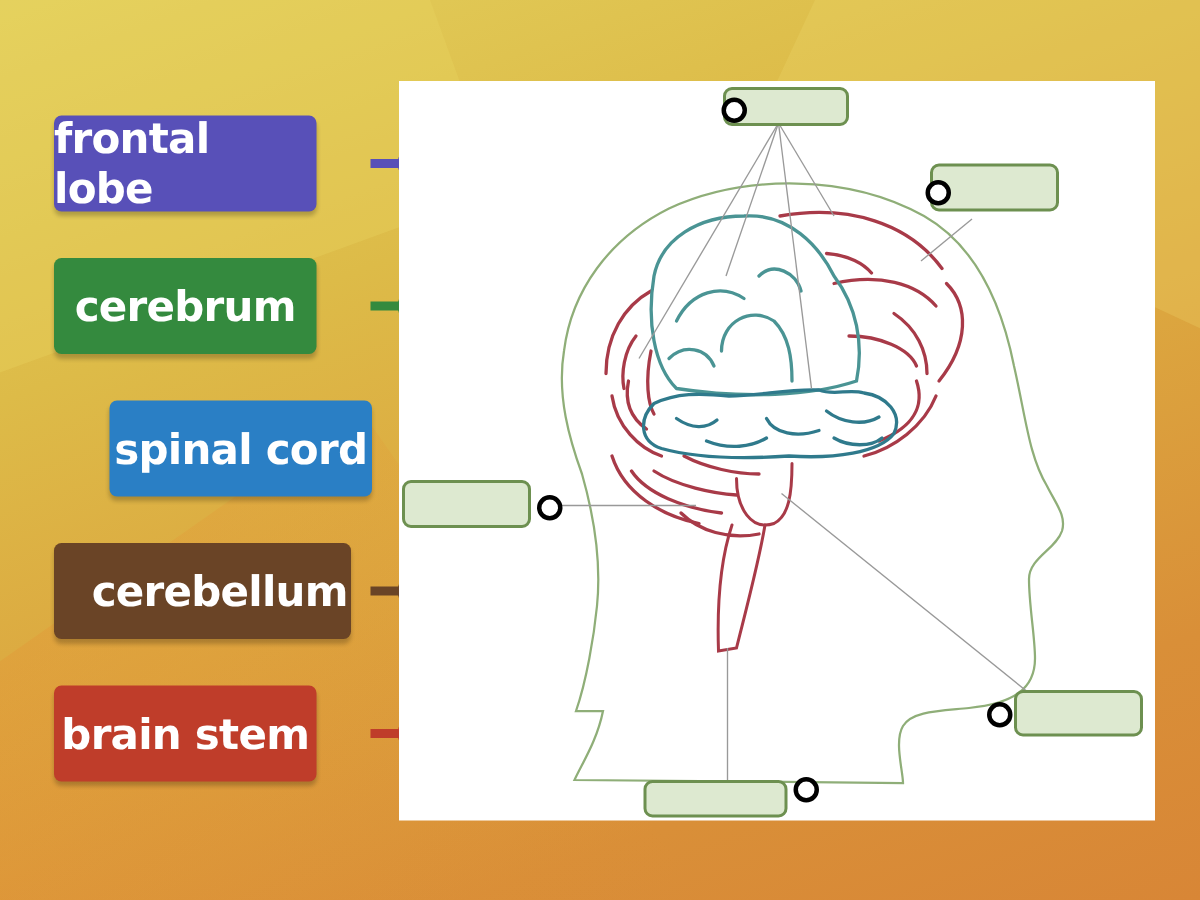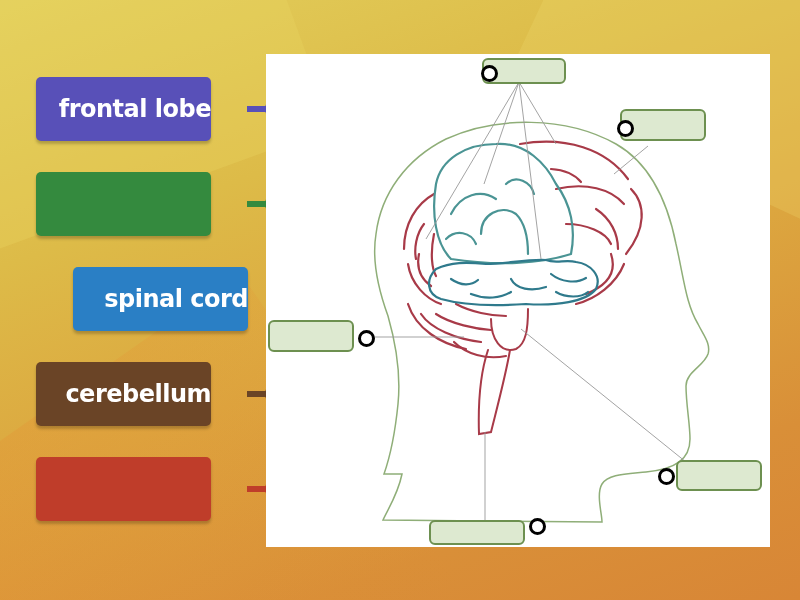--- a/index.html
+++ b/index.html
@@ -10,22 +10,22 @@
   }
   .facet1 { position:absolute; left:-100px; top:380px; width:500px; height:400px;
     background: linear-gradient(135deg, rgba(230,140,50,0.35), rgba(230,140,50,0.0)); transform: rotate(-35deg); }
   .facet2 { position:absolute; left:550px; top:-120px; width:400px; height:300px;
     background: rgba(240,220,110,0.25); transform: rotate(25deg); }
   .facet3 { position:absolute; left:-80px; top:-60px; width:380px; height:260px;
     background: rgba(235,215,100,0.30); transform: rotate(-20deg); }
 
   .label-tile {
     position:absolute; left:36px; width:175px; height:64px;
-    border-radius:5px; color:#fff; font-weight:bold; font-size:24px;
-    display:flex; align-items:center; justify-content:flex-end;
+    border-radius:5px; color:#fff; font-weight:bold; font-size:28px;
+    display:flex; align-items:center; justify-content:center;
     box-shadow: 0 3px 3px rgba(0,0,0,0.22); cursor:grab; letter-spacing:-0.5px;
   }
   .connector-line { position:absolute; left:211px; top:29px; width:22px; height:6px; }
   .connector-dot  { position:absolute; left:229px; top:21px; width:22px; height:22px; border-radius:50%; }
 
   .diagram { position:absolute; left:266px; top:54px; width:504px; height:493px; background:#fff; }
   .diagram svg { position:absolute; left:0; top:0; }
 
   .drop-box {
     position:absolute; width:84px; height:26px; background:#dde9d0;
@@ -42,34 +42,36 @@
 <div class="facet1"></div>
 <div class="facet2"></div>
 <div class="facet3"></div>
 
 <div class="label-tile" style="top:77px;background:#5850b8;">
   <span>frontal lobe</span>
   <div class="connector-line" style="background:#5850b8;"></div>
   <div class="connector-dot" style="background:#5850b8;"></div>
 </div>
 <div class="label-tile" style="top:172px;background:#348a3e;">
+  <span>cerebrum</span>
   <div class="connector-line" style="background:#348a3e;"></div>
   <div class="connector-dot" style="background:#348a3e;"></div>
 </div>
 <div class="label-tile" style="top:267px;background:#2a7fc5;margin-left:37px;">
   <span>spinal cord</span>
   <div class="connector-line" style="background:#2a7fc5;"></div>
   <div class="connector-dot" style="background:#2a7fc5;"></div>
 </div>
-<div class="label-tile" style="top:362px;background:#6a4426;">
+<div class="label-tile" style="top:362px;background:#6a4426;padding-left:23px;">
   <span>cerebellum</span>
   <div class="connector-line" style="background:#6a4426;"></div>
   <div class="connector-dot" style="background:#6a4426;"></div>
 </div>
 <div class="label-tile" style="top:457px;background:#bf3d2a;">
+  <span>brain stem</span>
   <div class="connector-line" style="background:#bf3d2a;"></div>
   <div class="connector-dot" style="background:#bf3d2a;"></div>
 </div>
 
 <div class="diagram">
   <svg width="504" height="493" viewBox="0 0 504 493">
 
     <path d="M117,628 M118,420 C125,400 130,370 132,350 C135,320 130,290 122,262 C114,240 105,210 110,180 C115,140 140,105 180,85 C230,62 300,62 350,90 C385,110 402,150 410,190 C418,225 420,250 432,270 C438,282 445,290 442,300 C438,312 420,318 420,332 C420,350 424,370 424,385 C424,405 410,415 380,418 C360,420 342,420 336,430 C330,440 336,460 336,468 L117,466 C122,455 132,440 136,420 Z" fill="none" stroke="#8fae78" stroke-width="1.5" transform="translate(0,0)"></path>
 
     <g fill="none" stroke="#a83a48" stroke-width="2.2" stroke-linecap="round">

